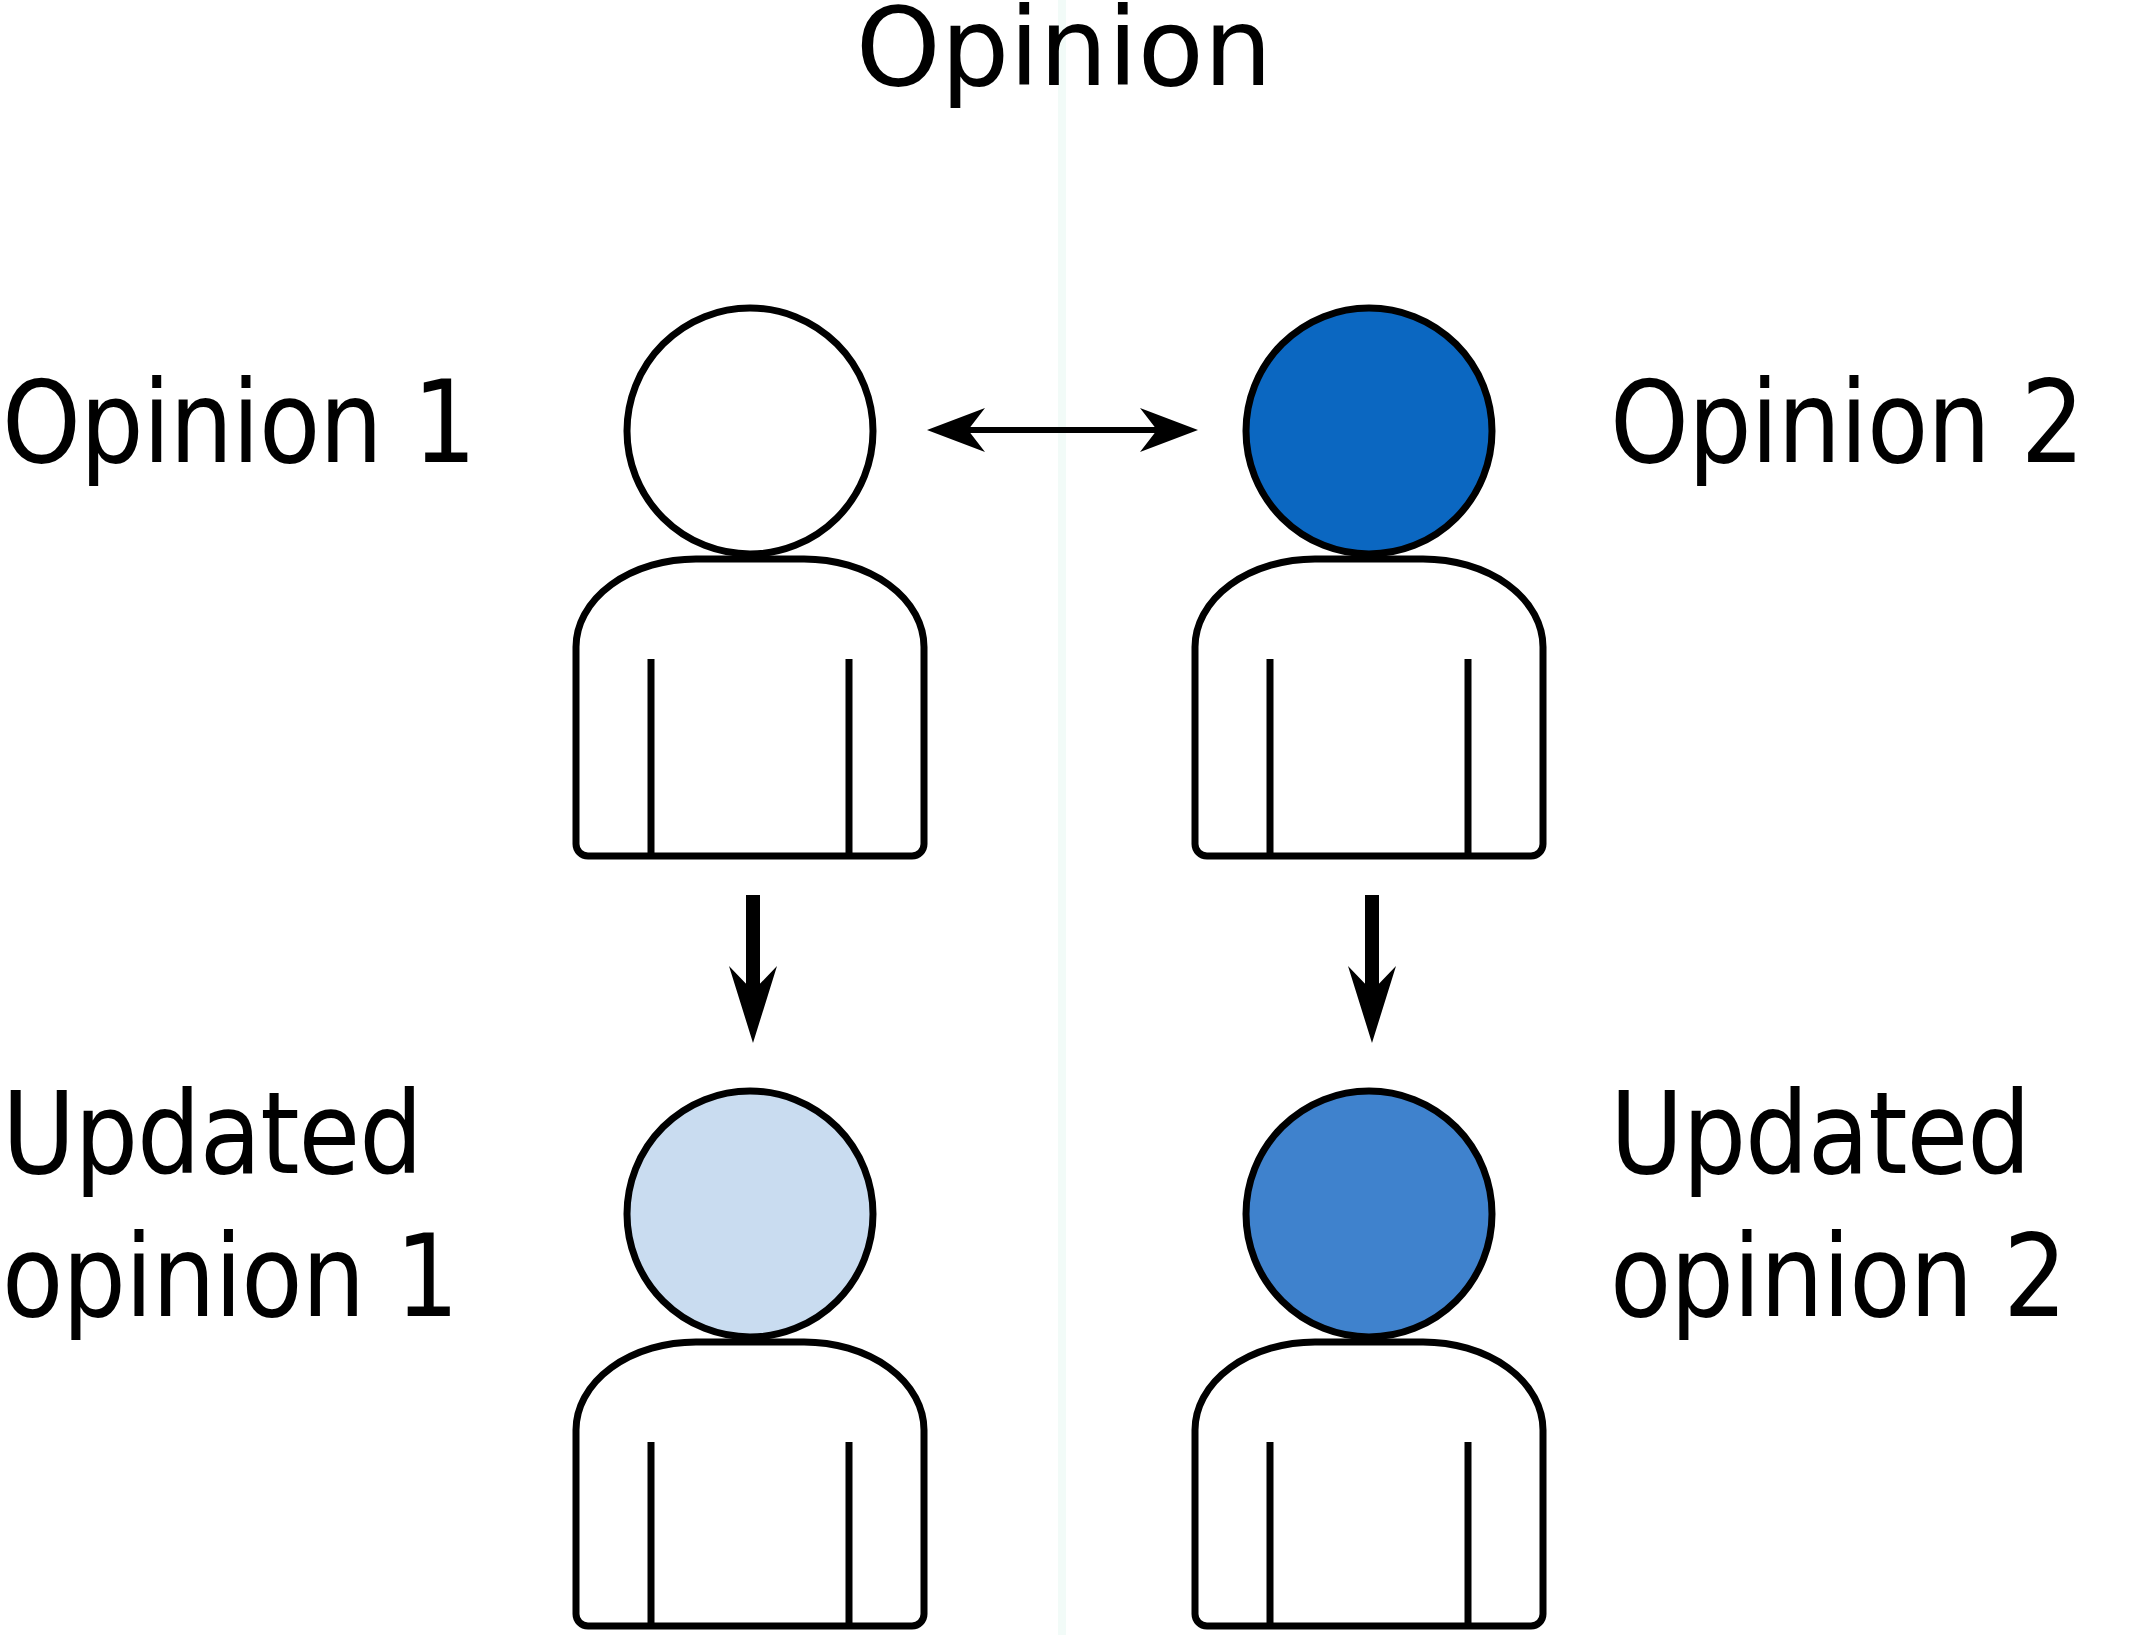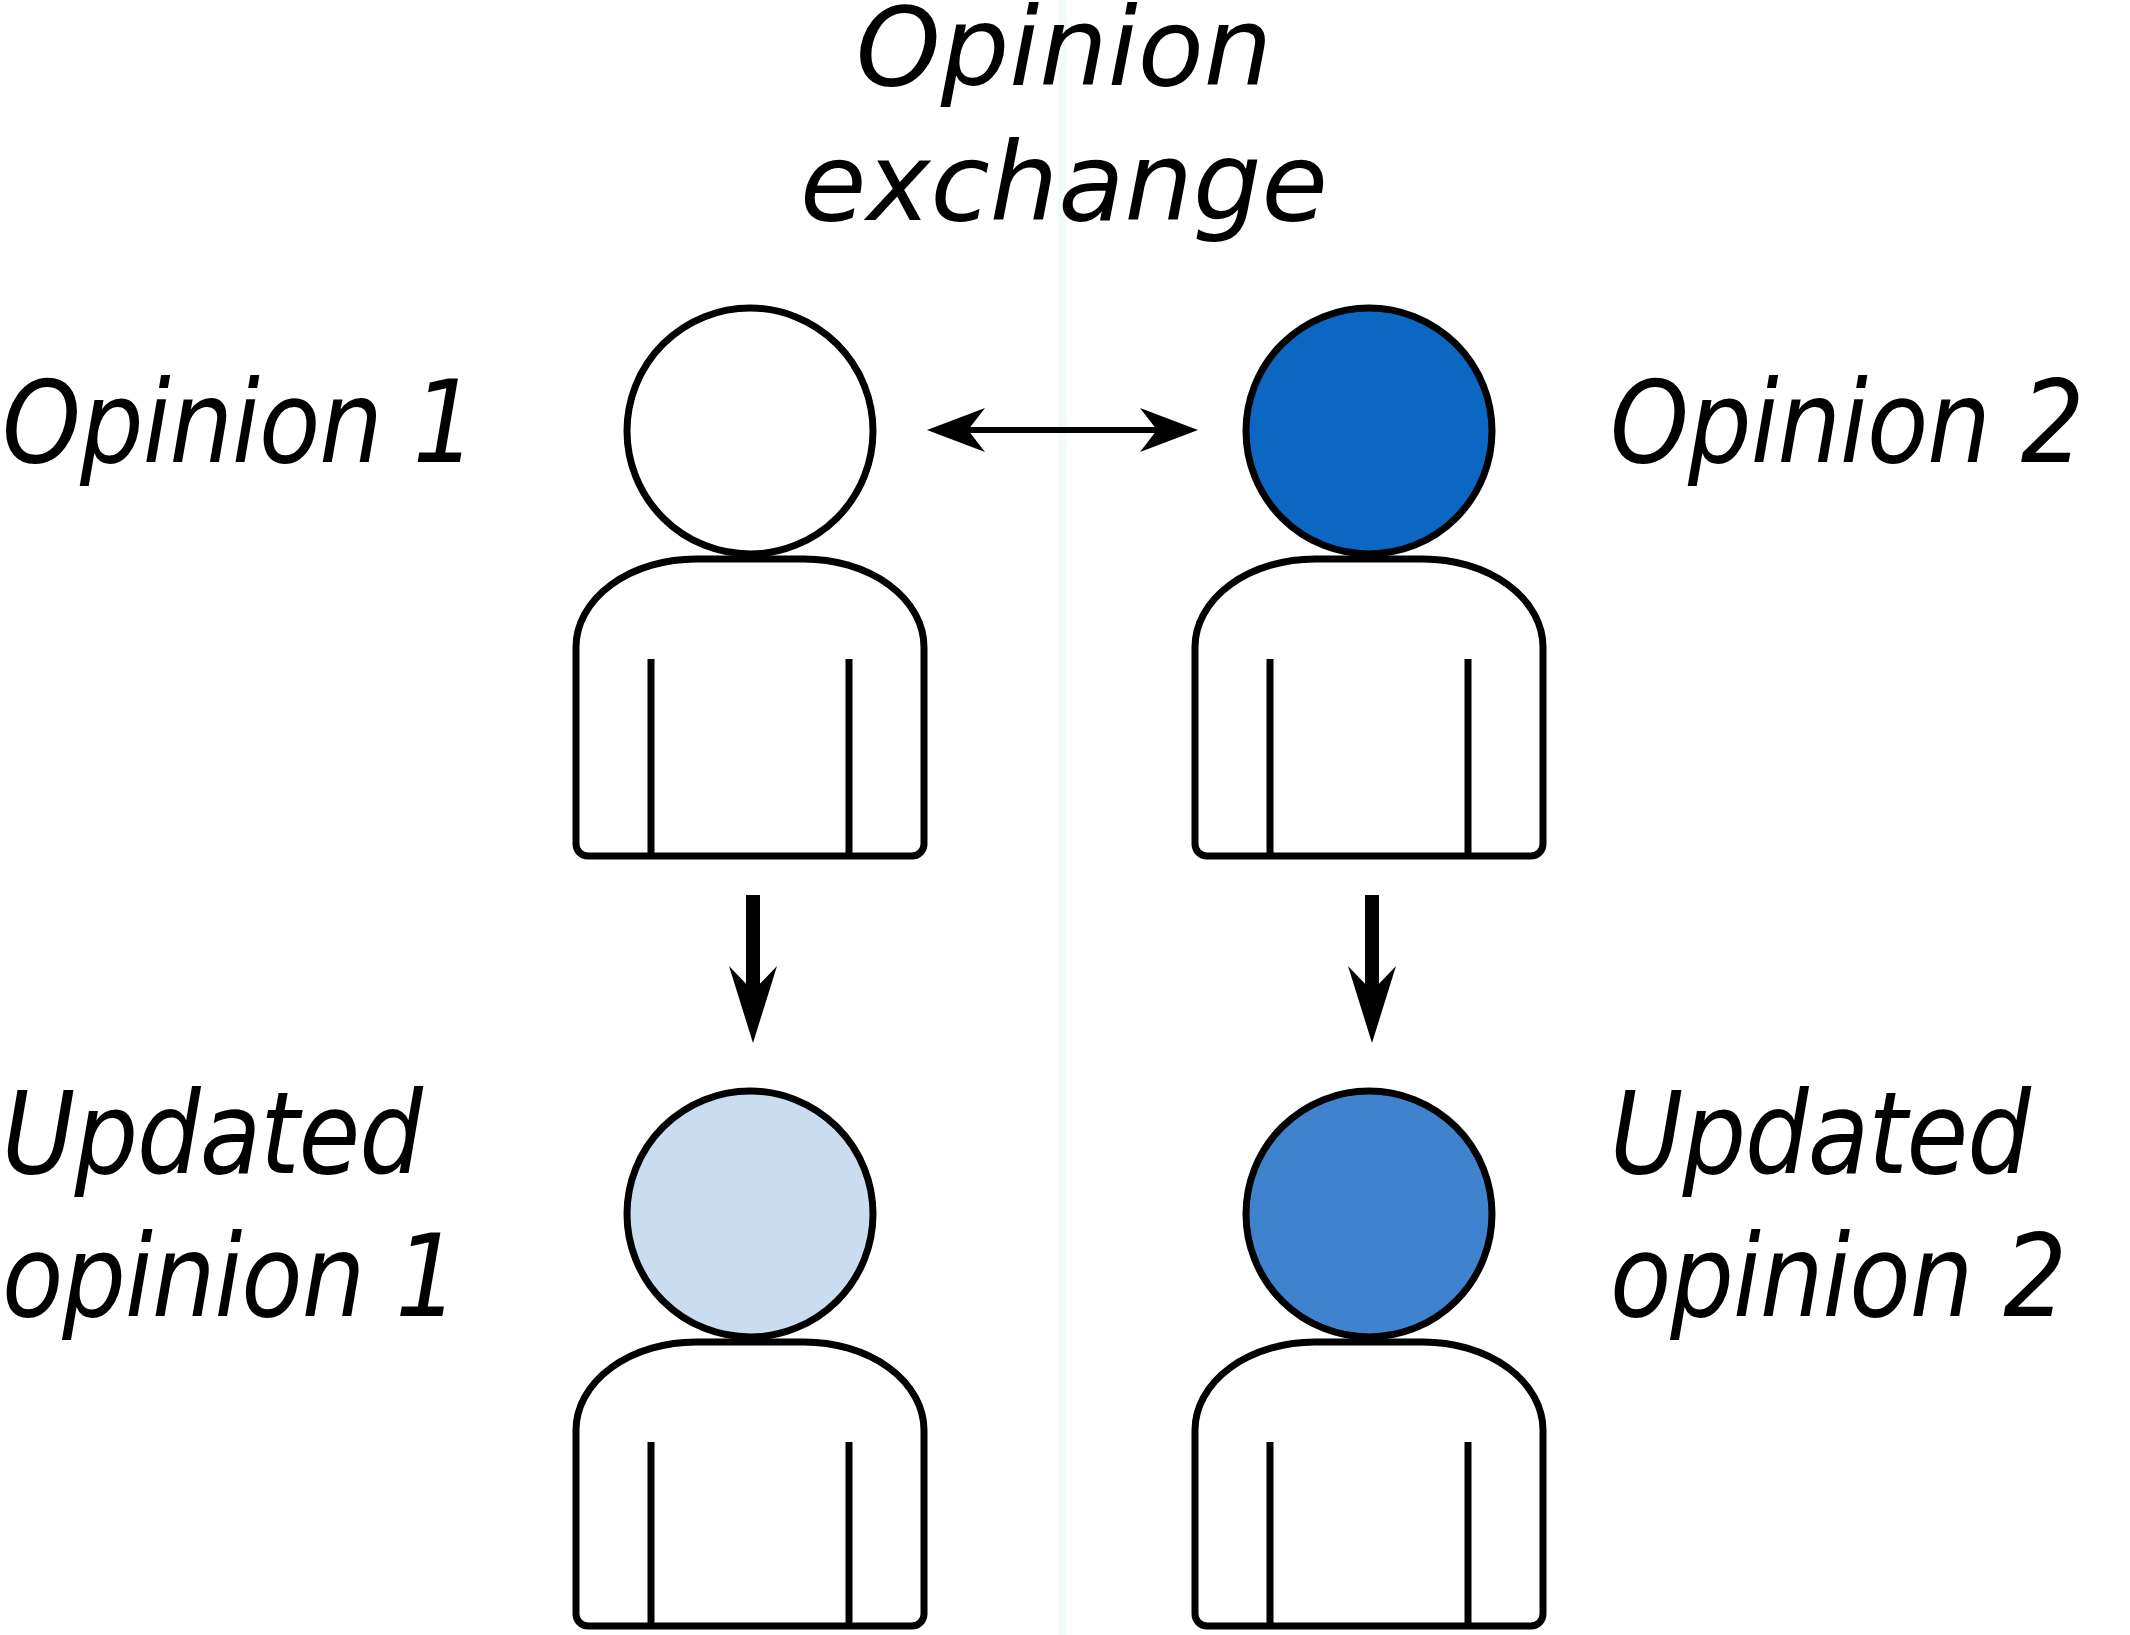--- a/index.html
+++ b/index.html
@@ -4,21 +4,21 @@
 <style>
   html, body { margin: 0; padding: 0; }
   body {
     width: 2130px; height: 1635px;
     background: #ffffff;
     overflow: hidden;
     position: relative;
     font-family: "DejaVu Sans", "Liberation Sans", sans-serif;
     color: #000;
   }
-  .canvas { position: absolute; inset: 0; font-style: italic; }
+  .canvas { position: absolute; inset: 0; }
 
   .seam {
     position: absolute;
     left: 1058px; top: 0;
     width: 8px; height: 1635px;
     background: #eefaf6;
     opacity: 0.75;
   }
 
   .title {
@@ -66,21 +66,20 @@
 </style>
 </head>
 <body>
 
 <div class="canvas">
 
   <div class="seam"></div>
 
   <div class="title">
     <div>Opinion</div>
-    <div>exchange</div>
   </div>
 
   <div class="side-label left lbl-top">Opinion 1</div>
 
   <div class="side-label right lbl-top">Opinion 2</div>
 
   <div class="side-label left lbl-bottom">
     <div>Updated</div>
     <div>opinion 1</div>
   </div>

